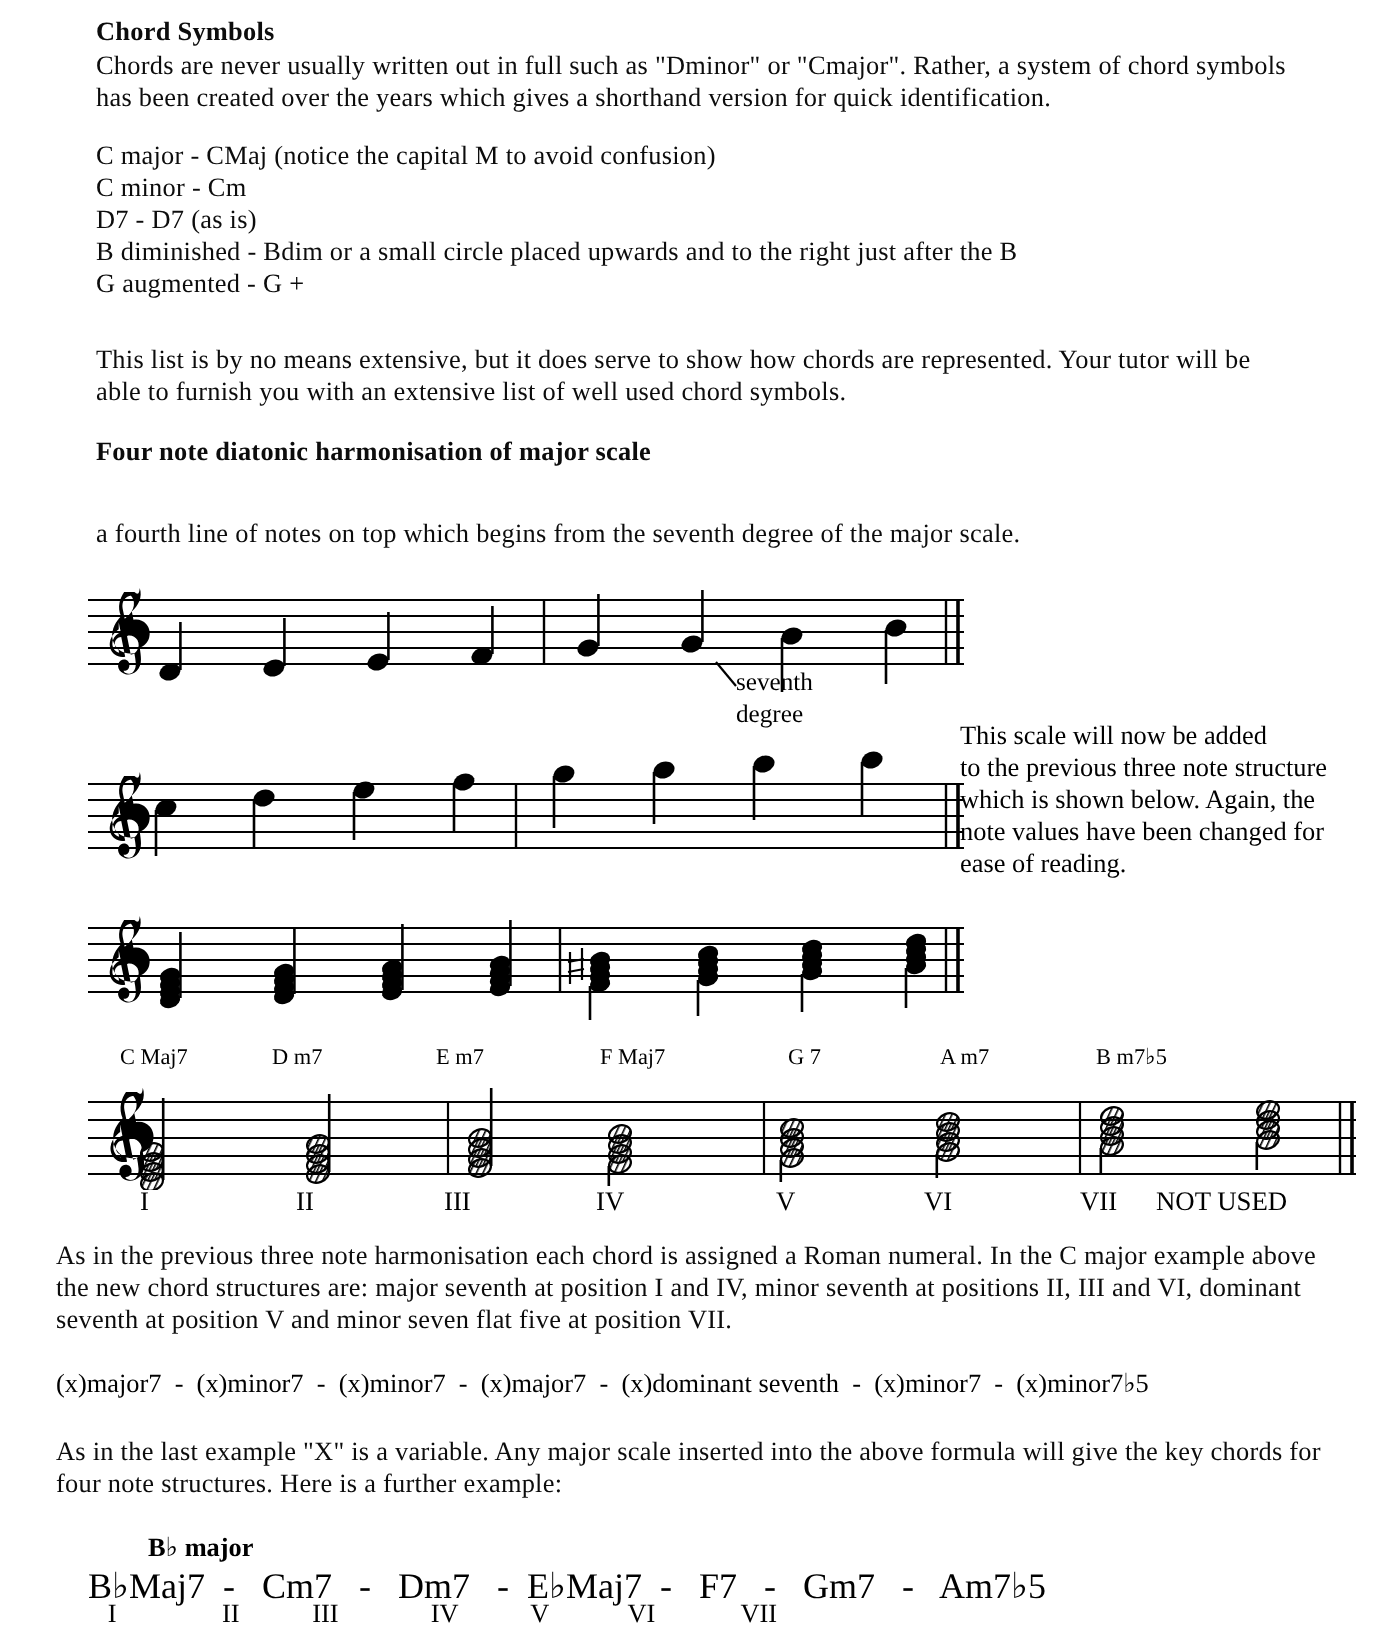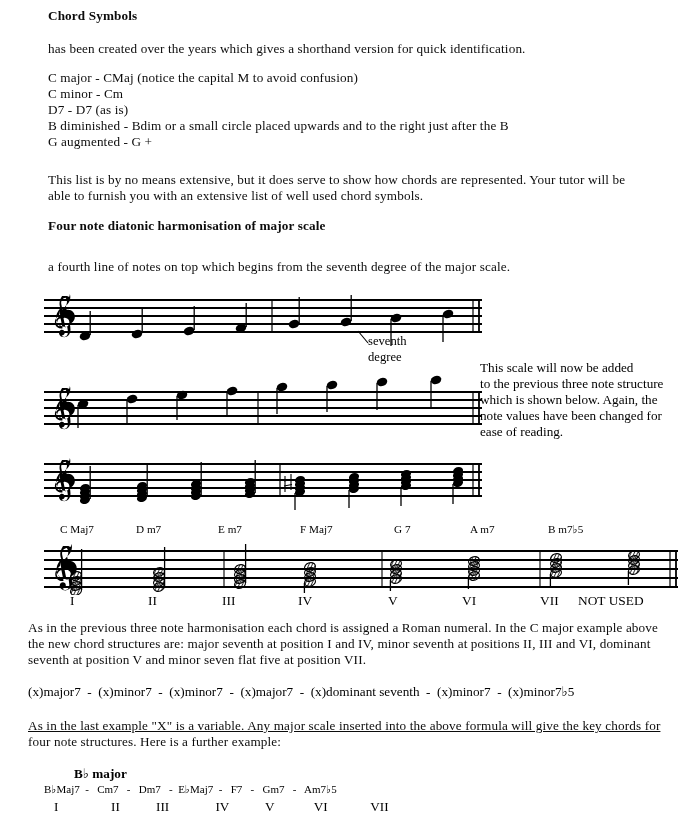--- a/index.html
+++ b/index.html
@@ -75,36 +75,37 @@
     font-size: 13.2px;
     white-space: pre;
   }
   .bb-head {
     position: absolute;
     font-weight: bold;
     font-size: 13.2px;
   }
   .bb-chords {
     position: absolute;
-    font-size: 11px;
+    font-size: 18px;
     white-space: pre;
   }
   .bb-rn {
     position: absolute;
     font-size: 13.2px;
     white-space: pre;
   }
 </style>
 </head>
 <body>
 
 <div class="page">
 
   <div class="blk hd" style="left:48px; top:8px;">Chord Symbols</div>
 
+  <div class="blk para" style="left:48px; top:25px; width:640px;">Chords are never usually written out in full such as "Dminor" or "Cmajor". Rather, a system of chord symbols</div>
   <div class="blk para" style="left:48px; top:41px; width:640px;">has been created over the years which gives a shorthand version for quick identification.</div>
 
   <div class="blk" style="left:48px; top:70px;">C major - CMaj (notice the capital M to avoid confusion)</div>
   <div class="blk" style="left:48px; top:86px;">C minor - Cm</div>
   <div class="blk" style="left:48px; top:102px;">D7 - D7 (as is)</div>
   <div class="blk" style="left:48px; top:118px;font-family:Liberation Serif, serif;">B diminished - Bdim or a small circle placed upwards and to the right just after the B</div>
   <div class="blk" style="left:48px; top:134px;">G augmented - G +</div>
 
   <div class="blk para" style="left:48px; top:188px; width:640px;">able to furnish you with an extensive list of well used chord symbols.</div>
   <div class="blk para" style="left:48px; top:172px; width:640px;">This list is by no means extensive, but it does serve to show how chords are represented. Your tutor will be</div>
@@ -442,20 +443,20 @@
     <span class="rn-item" style="left:540px;">VII</span>
     <span class="rn-item" style="left:578px;">NOT USED</span>
   </div>
 
   <div class="blk para" style="left:28px; top:620px; width:668px;">As in the previous three note harmonisation each chord is assigned a Roman numeral. In the C major example above</div>
   <div class="blk para" style="left:28px; top:636px; width:668px;">the new chord structures are: major seventh at position I and IV, minor seventh at positions II, III and VI, dominant</div>
   <div class="blk para" style="left:28px; top:652px; width:668px;">seventh at position V and minor seven flat five at position VII.</div>
 
   <div class="formula" style="left:28px; top:684px;">(x)major7  -  (x)minor7  -  (x)minor7  -  (x)major7  -  (x)dominant seventh  -  (x)minor7  -  (x)minor7♭5</div>
 
-  <div class="blk para" style="left:28px; top:718px; width:668px;text-decoration:underline;">As in the last example "X" is a variable. Any major scale inserted into the above formula will give the key chords for</div>
+  <div class="blk para" style="left:28px; top:718px; width:668px;">As in the last example "X" is a variable. Any major scale inserted into the above formula will give the key chords for</div>
   <div class="blk para" style="left:28px; top:734px; width:668px;">four note structures. Here is a further example:</div>
 
   <div class="bb-head" style="left:74px; top:766px;">B♭ major</div>
   <div class="bb-chords" style="left:44px; top:783px;">B♭Maj7  -   Cm7   -   Dm7   -  E♭Maj7  -   F7   -   Gm7   -   Am7♭5</div>
   <div class="bb-rn" style="left:44px; top:799px;">   I                II           III              IV           V            VI             VII</div>
 
 </div>
 
 </body></html>

